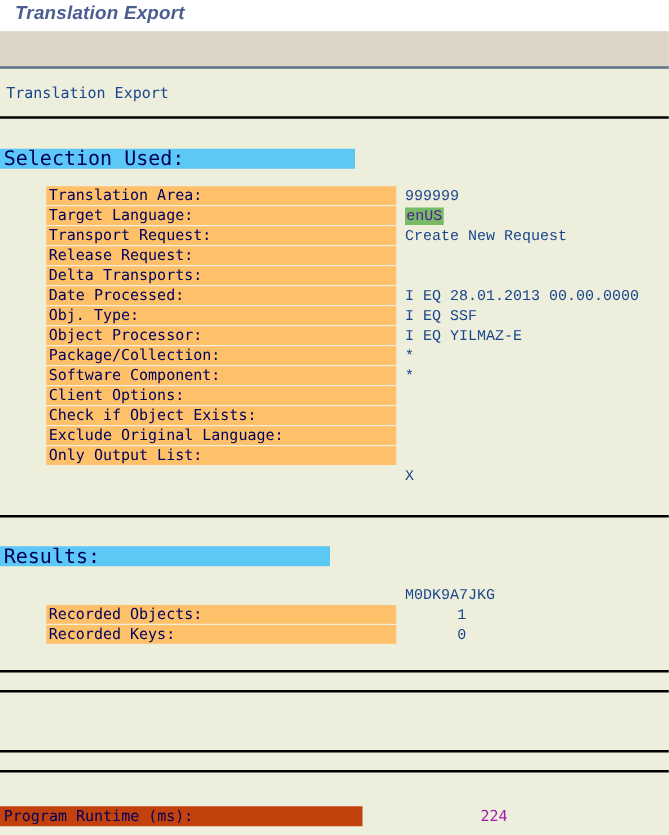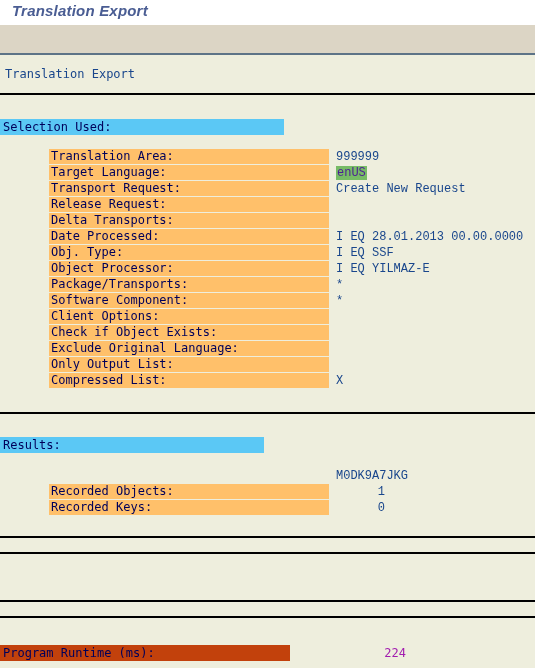--- a/index.html
+++ b/index.html
@@ -74,31 +74,31 @@
     border-top: 2px solid #000000;
   }
 
   
   .section-bar {
     position: absolute;
     left: 0;
     height: 16px;
     background: #5bc8f5;
     color: #00005a;
-    font-size: 12px;
+    font-size: 16px;
     line-height: 16px;
     white-space: pre;
     padding-left: 3px;
     box-sizing: border-box;
   }
 
   
   .row {
     position: absolute;
-    left: 12px;
+    left: 0;
     width: 502px;
     height: 16px;
   }
   .row .lbl {
     position: absolute;
     left: 37px; top: 0;
     width: 280px; height: 15px;
     background: #ffc06a;
     color: #00005a;
     font-size: 12px;
@@ -196,21 +196,21 @@
     </div>
     <div class="row" style="top:188px">
       <div class="lbl">Obj. Type:</div>
       <div class="val">I EQ SSF</div>
     </div>
     <div class="row" style="top:204px">
       <div class="lbl">Object Processor:</div>
       <div class="val">I EQ YILMAZ-E</div>
     </div>
     <div class="row" style="top:220px">
-      <div class="lbl">Package/Transports:</div>
+      <div class="lbl">Package/Collection:</div>
       <div class="val">*</div>
     </div>
     <div class="row" style="top:236px">
       <div class="lbl">Software Component:</div>
       <div class="val">*</div>
     </div>
     <div class="row" style="top:252px">
       <div class="lbl">Client Options:</div>
       <div class="val"></div>
     </div>
@@ -220,21 +220,20 @@
     </div>
     <div class="row" style="top:268px">
       <div class="lbl">Check if Object Exists:</div>
       <div class="val"></div>
     </div>
     <div class="row" style="top:300px">
       <div class="lbl">Only Output List:</div>
       <div class="val"></div>
     </div>
     <div class="row" style="top:316px">
-      <div class="lbl">Compressed List:</div>
       <div class="val">X</div>
     </div>
 
     <div class="hrule" style="top:355px"></div>
 
     <div class="section-bar" style="top:380px;width:264px">Results:</div>
 
     <div class="row" style="top:411px">
       <div class="val">M0DK9A7JKG</div>
     </div>

